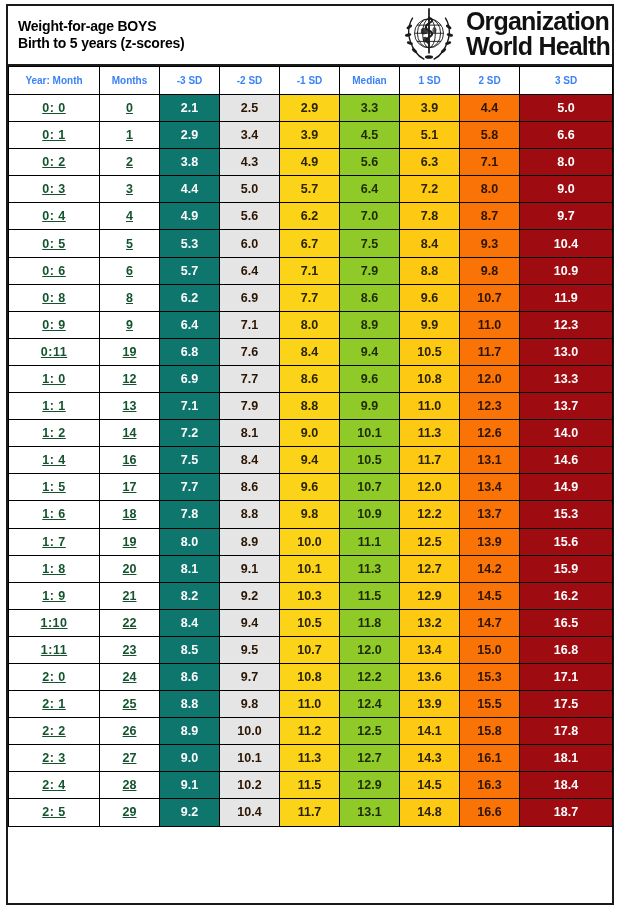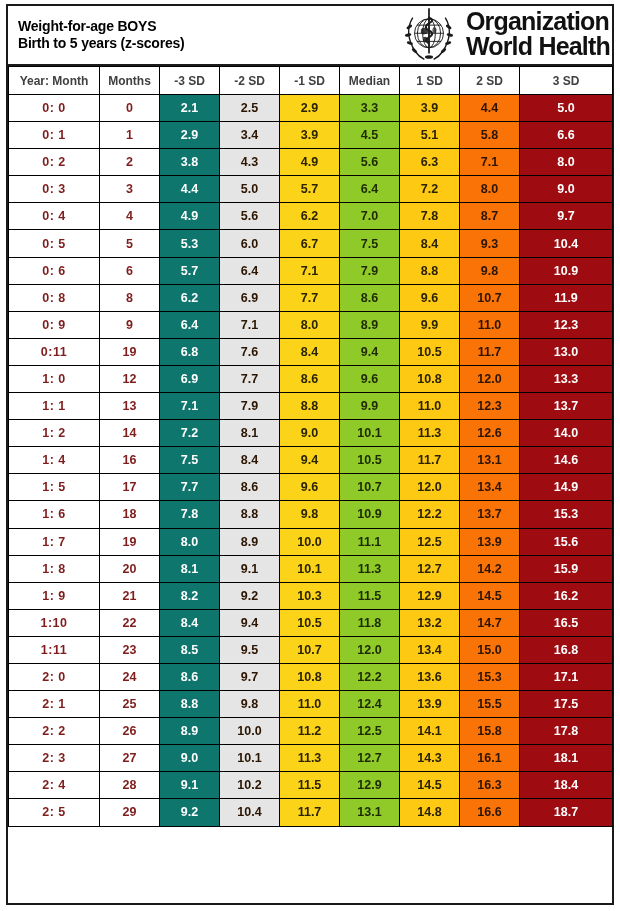--- a/index.html
+++ b/index.html
@@ -93,33 +93,34 @@
     height: 26.1px;
     text-align: center;
     vertical-align: middle;
     font-size: 12.5px;
     font-weight: bold;
     padding: 0;
     overflow: hidden;
   }
   table.grid th {
     background: #ffffff;
-    color: #404040;
-    font-size: 12px;
+    color: #3b82f6;
+    font-size: 10px;
     height: 27px;
   }
 
   col.c-ym    { width: 91px; }
   col.c-mo    { width: 60px; }
   col.c-band  { width: 60px; }
   col.c-last  { width: 93px; }
 
   td.ym, td.mo {
     background: #ffffff;
-    color: #7f1d1d;
+    color: #14532d;
+    text-decoration: underline;
   }
   td.ym { letter-spacing: 0.5px; }
 
   
   td.sd-m3 { background: #0f766e; color: #ffffff; }
   td.sd-m2 { background: #e5e5e5; color: #2b1400; }
   td.sd-m1 { background: #fbd419; color: #2b2200; }
   td.sd-md { background: #8fca29; color: #1d2a00; }
   td.sd-p1 { background: #fdc913; color: #2b2200; }
   td.sd-p2 { background: #f97307; color: #2b1400; }

